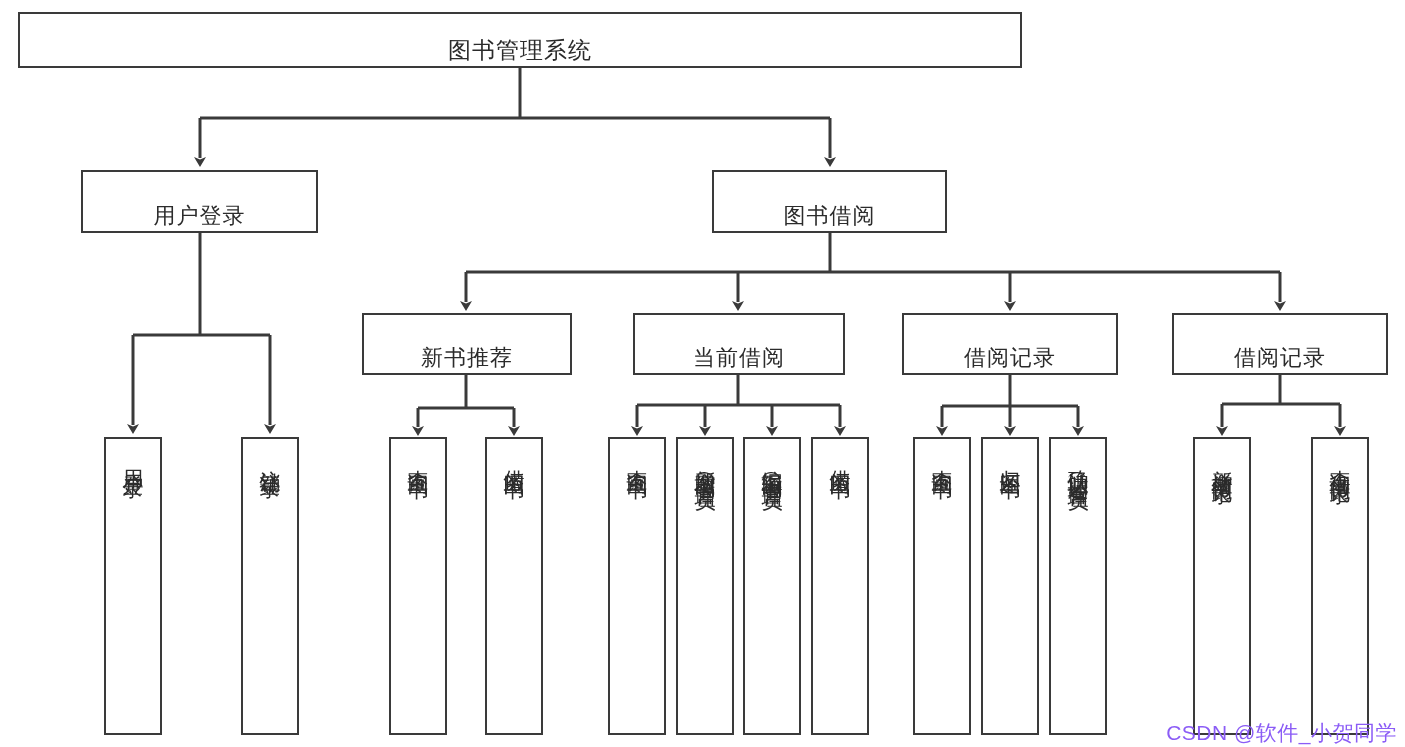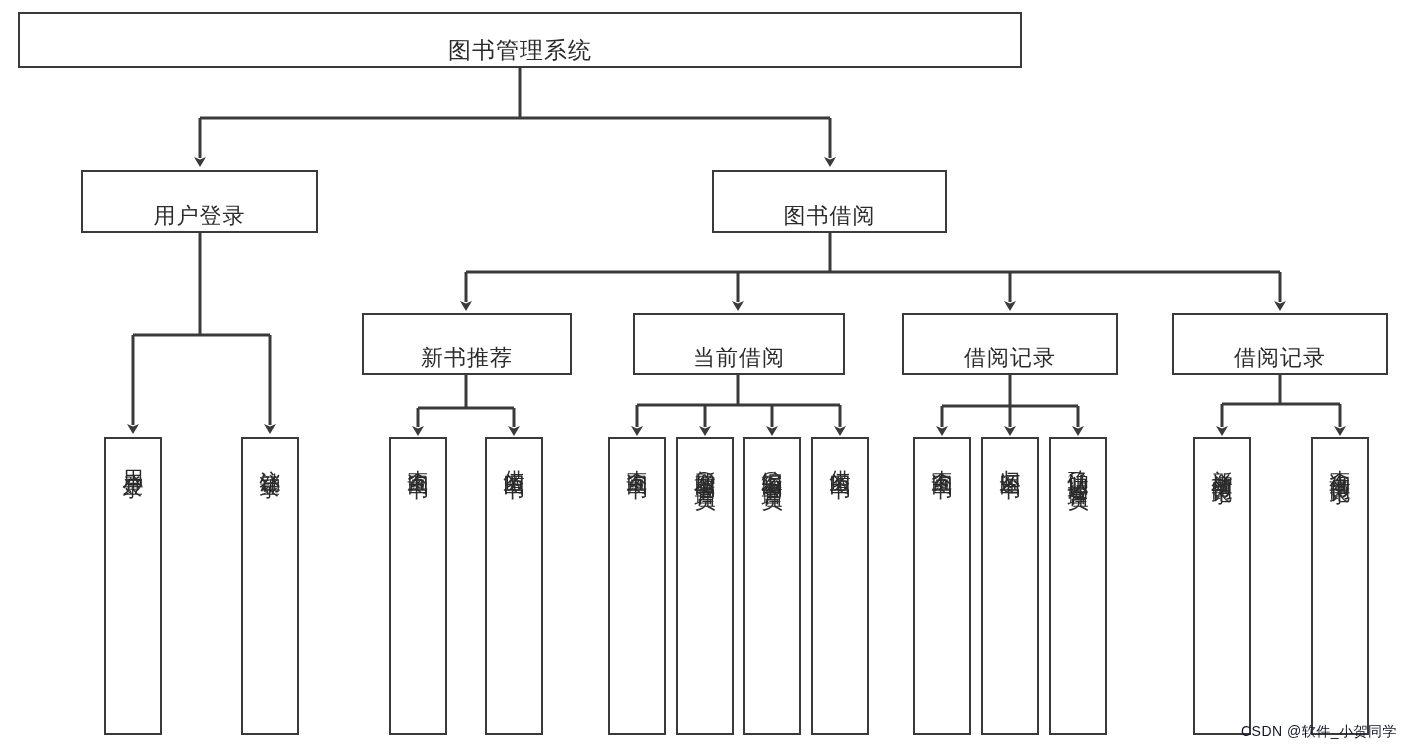--- a/index.html
+++ b/index.html
@@ -55,23 +55,23 @@
   .vtext {
     writing-mode: vertical-rl;
     text-orientation: upright;
     line-height: 1.05;
     letter-spacing: 3px;
     white-space: nowrap;
   }
   .watermark {
     position: absolute;
     right: 8px;
-    bottom: 6px;
-    font-size: 14px;
-    color: #0f172a;
+    bottom: 0;
+    font-size: 21px;
+    color: #8b5cf6;
     letter-spacing: 0.5px;
     white-space: nowrap;
   }
 </style>
 </head>
 <body>
 
 <div id="canvas">
 
   <svg id="edges" viewBox="0 0 1405 747" width="1405" height="747" aria-hidden="true">

